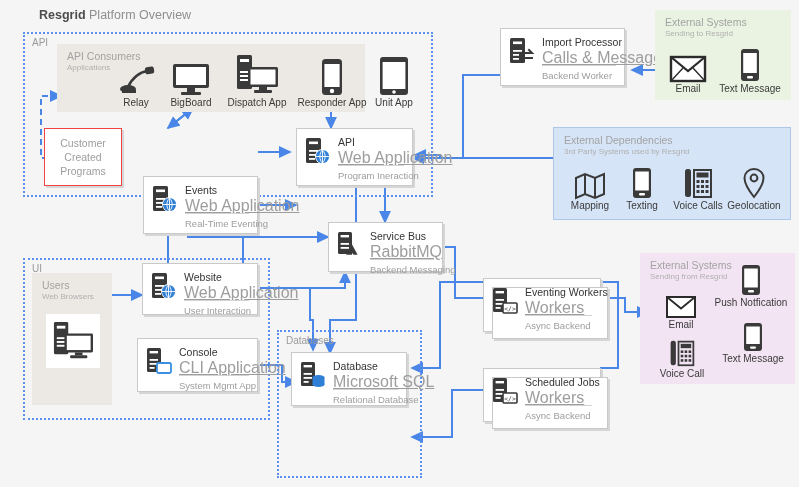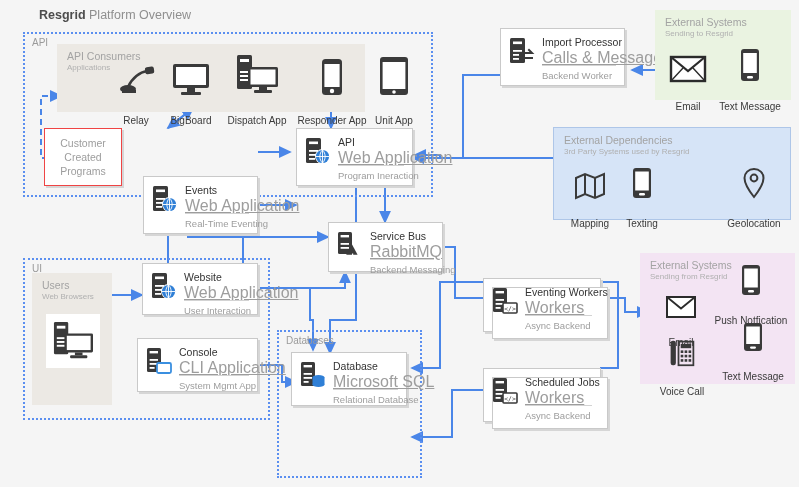--- a/index.html
+++ b/index.html
@@ -60,21 +60,21 @@
 
   
   .stack::before{
     content:"";position:absolute;left:8px;top:8px;right:-8px;bottom:-8px;
     background:#fff;border:1px solid #c9c9c9;box-shadow:2px 2px 0 0 #d6d6d6;z-index:-1;
   }
   .stack{z-index:1;}
 
   
   .tile{position:absolute;text-align:center;}
-  .tile .tlabel{font-size:10px;color:#3a3a3a;white-space:nowrap;margin-top:19px;}
+  .tile .tlabel{font-size:10px;color:#3a3a3a;white-space:nowrap;margin-top:1px;}
   .tile .tglyph{display:flex;align-items:flex-end;justify-content:center;}
 
   
   .userbox{position:absolute;background:#fff;display:flex;align-items:center;justify-content:center;}
 
   svg{display:block;overflow:visible;}
   #wires{position:absolute;left:0;top:0;width:799px;height:487px;pointer-events:none;}
 </style>
 </head>
 <body>
@@ -312,20 +312,41 @@
   </div>
   <div class="tile" style="left:618px;top:165px;width:48px;">
     <div class="tglyph" style="height:34px;">
       <svg width="20" height="32" viewBox="0 0 20 32">
         <rect x="1" y="1" width="18" height="30" rx="3" fill="#3a3a3a"></rect>
         <rect x="3.2" y="4.5" width="13.6" height="19" fill="#ffffff"></rect>
         <rect x="7" y="26" width="6" height="2.4" rx="1.2" fill="#ffffff"></rect>
       </svg>
     </div>
     <div class="tlabel">Texting</div>
+  </div>
+  <div class="tile" style="left:667px;top:165px;width:62px;">
+    <div class="tglyph" style="height:34px;">
+      <svg width="30" height="32" viewBox="0 0 30 32">
+        <rect x="2" y="2" width="6" height="28" rx="2.5" fill="#3a3a3a"></rect>
+        <rect x="11" y="3" width="17" height="27" fill="none" stroke="#3a3a3a" stroke-width="2"></rect>
+        <rect x="13.5" y="5.5" width="12" height="5" fill="#3a3a3a"></rect>
+        <g fill="#3a3a3a">
+          <rect x="13.5" y="13" width="3" height="3"></rect>
+            <rect x="18" y="13" width="3" height="3"></rect>
+            <rect x="22.5" y="13" width="3" height="3"></rect>
+          <rect x="13.5" y="18" width="3" height="3"></rect>
+            <rect x="18" y="18" width="3" height="3"></rect>
+            <rect x="22.5" y="18" width="3" height="3"></rect>
+          <rect x="13.5" y="23" width="3" height="3"></rect>
+            <rect x="18" y="23" width="3" height="3"></rect>
+            <rect x="22.5" y="23" width="3" height="3"></rect>
+        </g>
+      </svg>
+    </div>
+    <div class="tlabel">Voice Calls</div>
   </div>
   <div class="tile" style="left:722px;top:165px;width:64px;">
     <div class="tglyph" style="height:34px;">
       <svg width="24" height="32" viewBox="0 0 24 32">
         <path d="M12 2 C6.5 2 2.5 6 2.5 11 C2.5 18 12 30 12 30 C12 30 21.5 18 21.5 11 C21.5 6 17.5 2 12 2 Z" fill="none" stroke="#3a3a3a" stroke-width="2"></path>
         <circle cx="12" cy="11" r="3.4" fill="none" stroke="#3a3a3a" stroke-width="2"></circle>
       </svg>
     </div>
     <div class="tlabel">Geolocation</div>
   </div>

